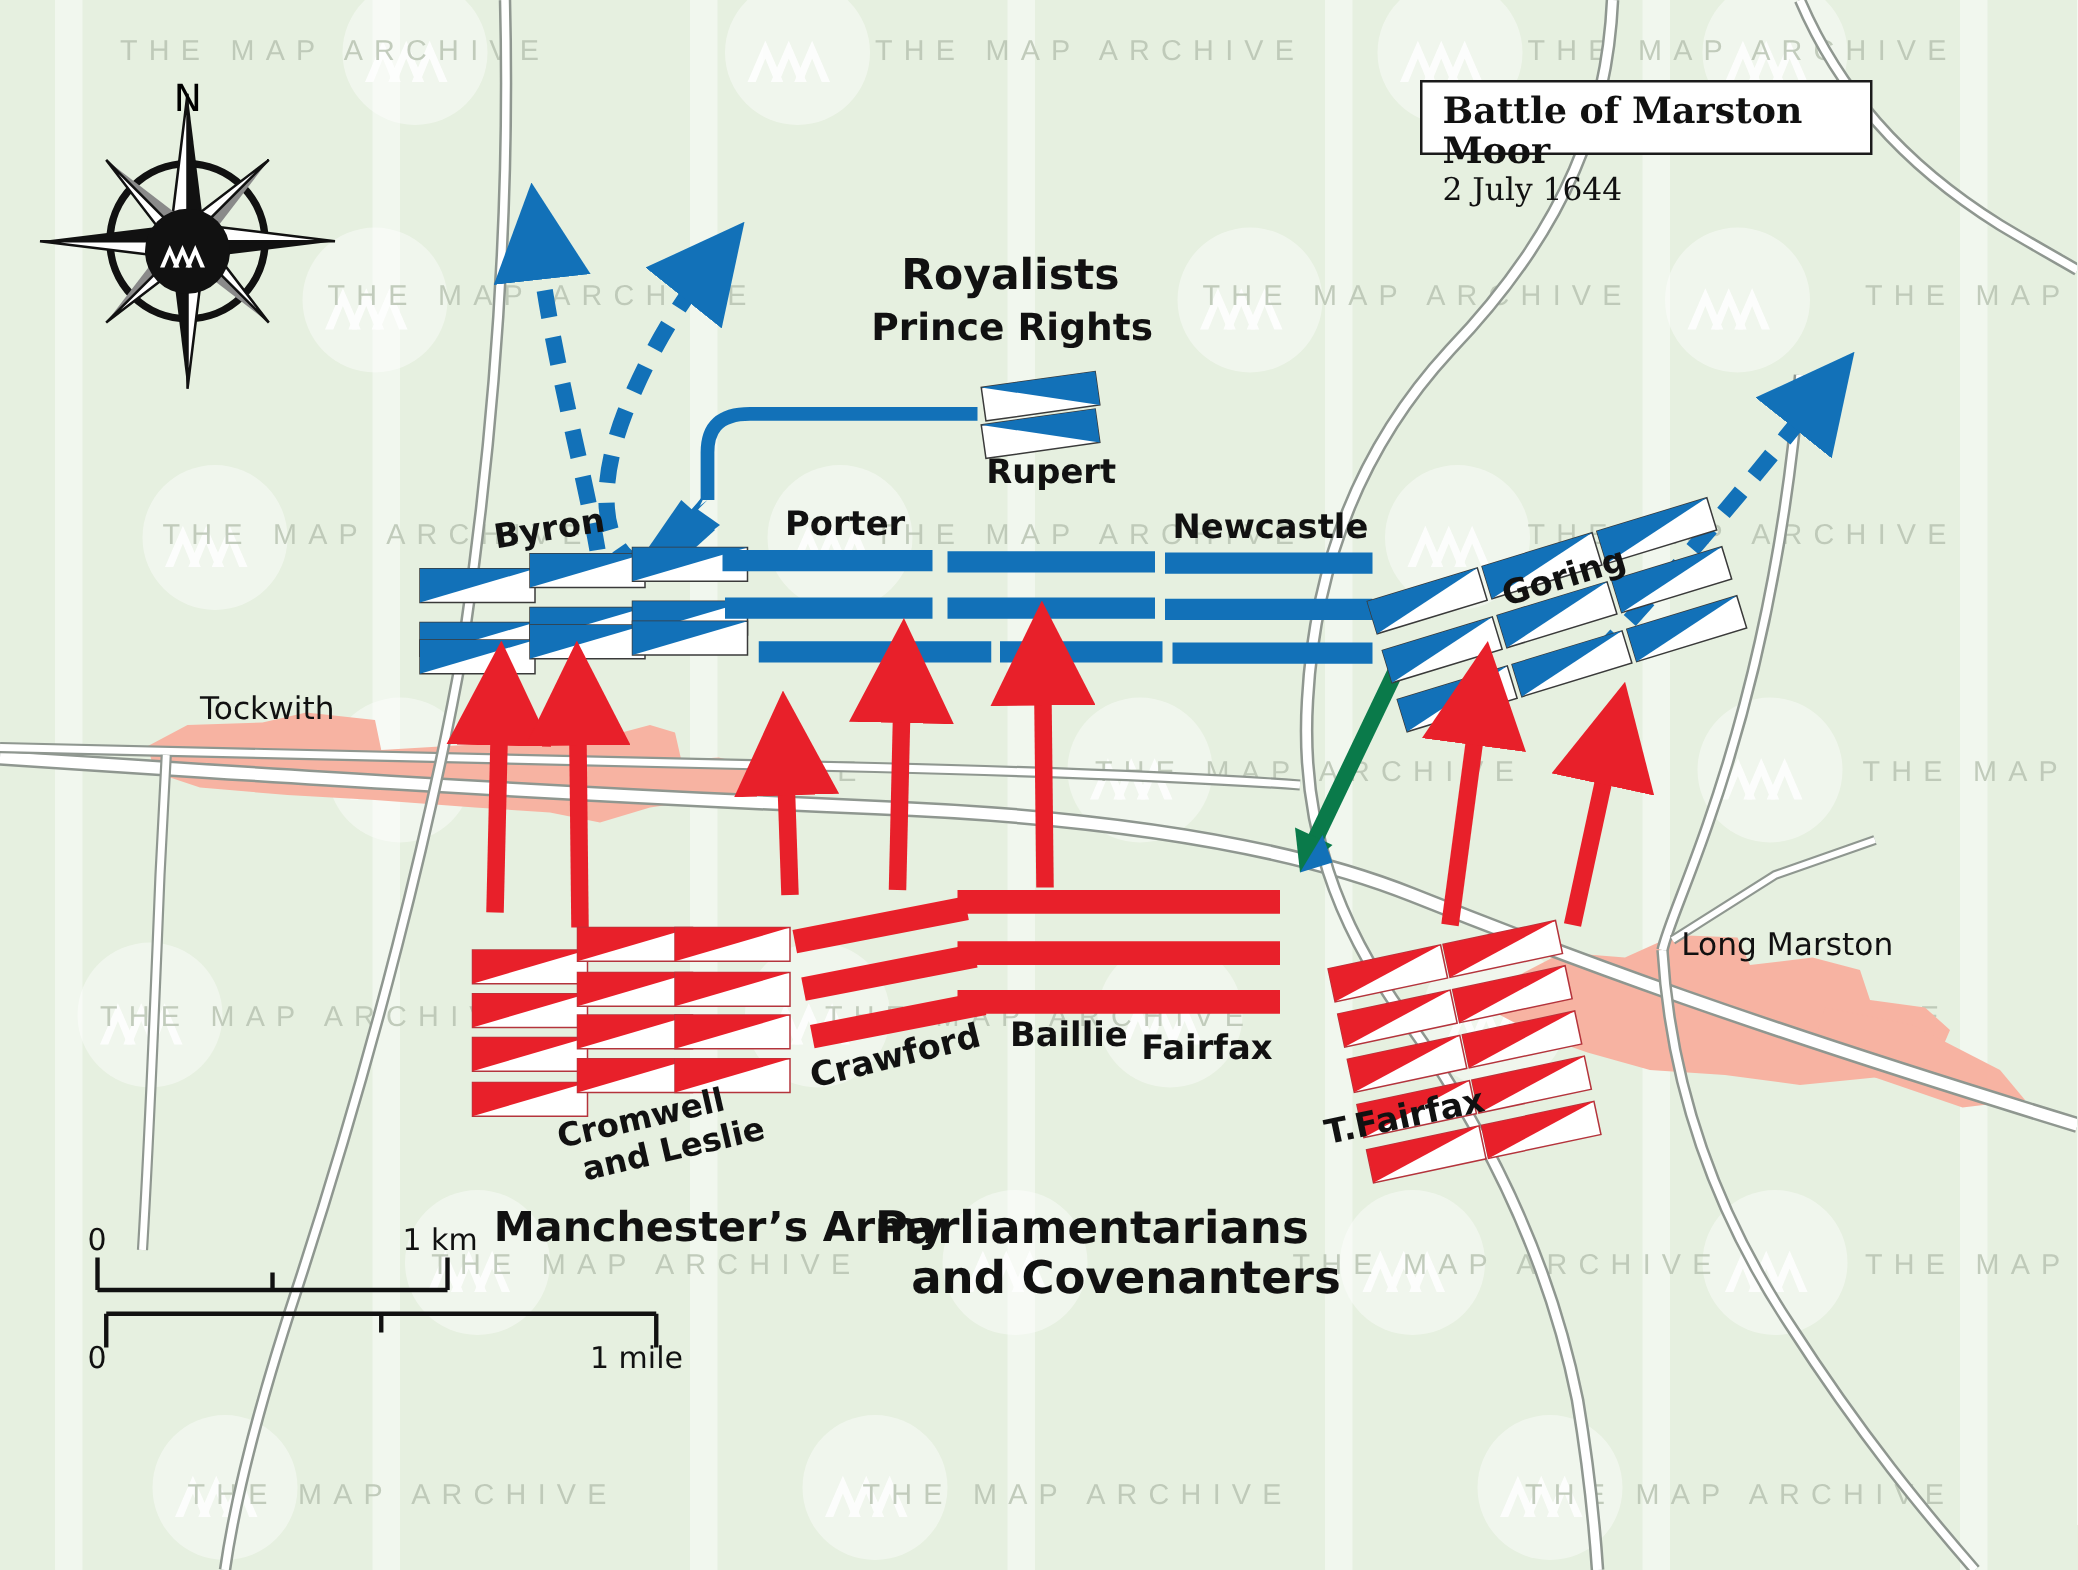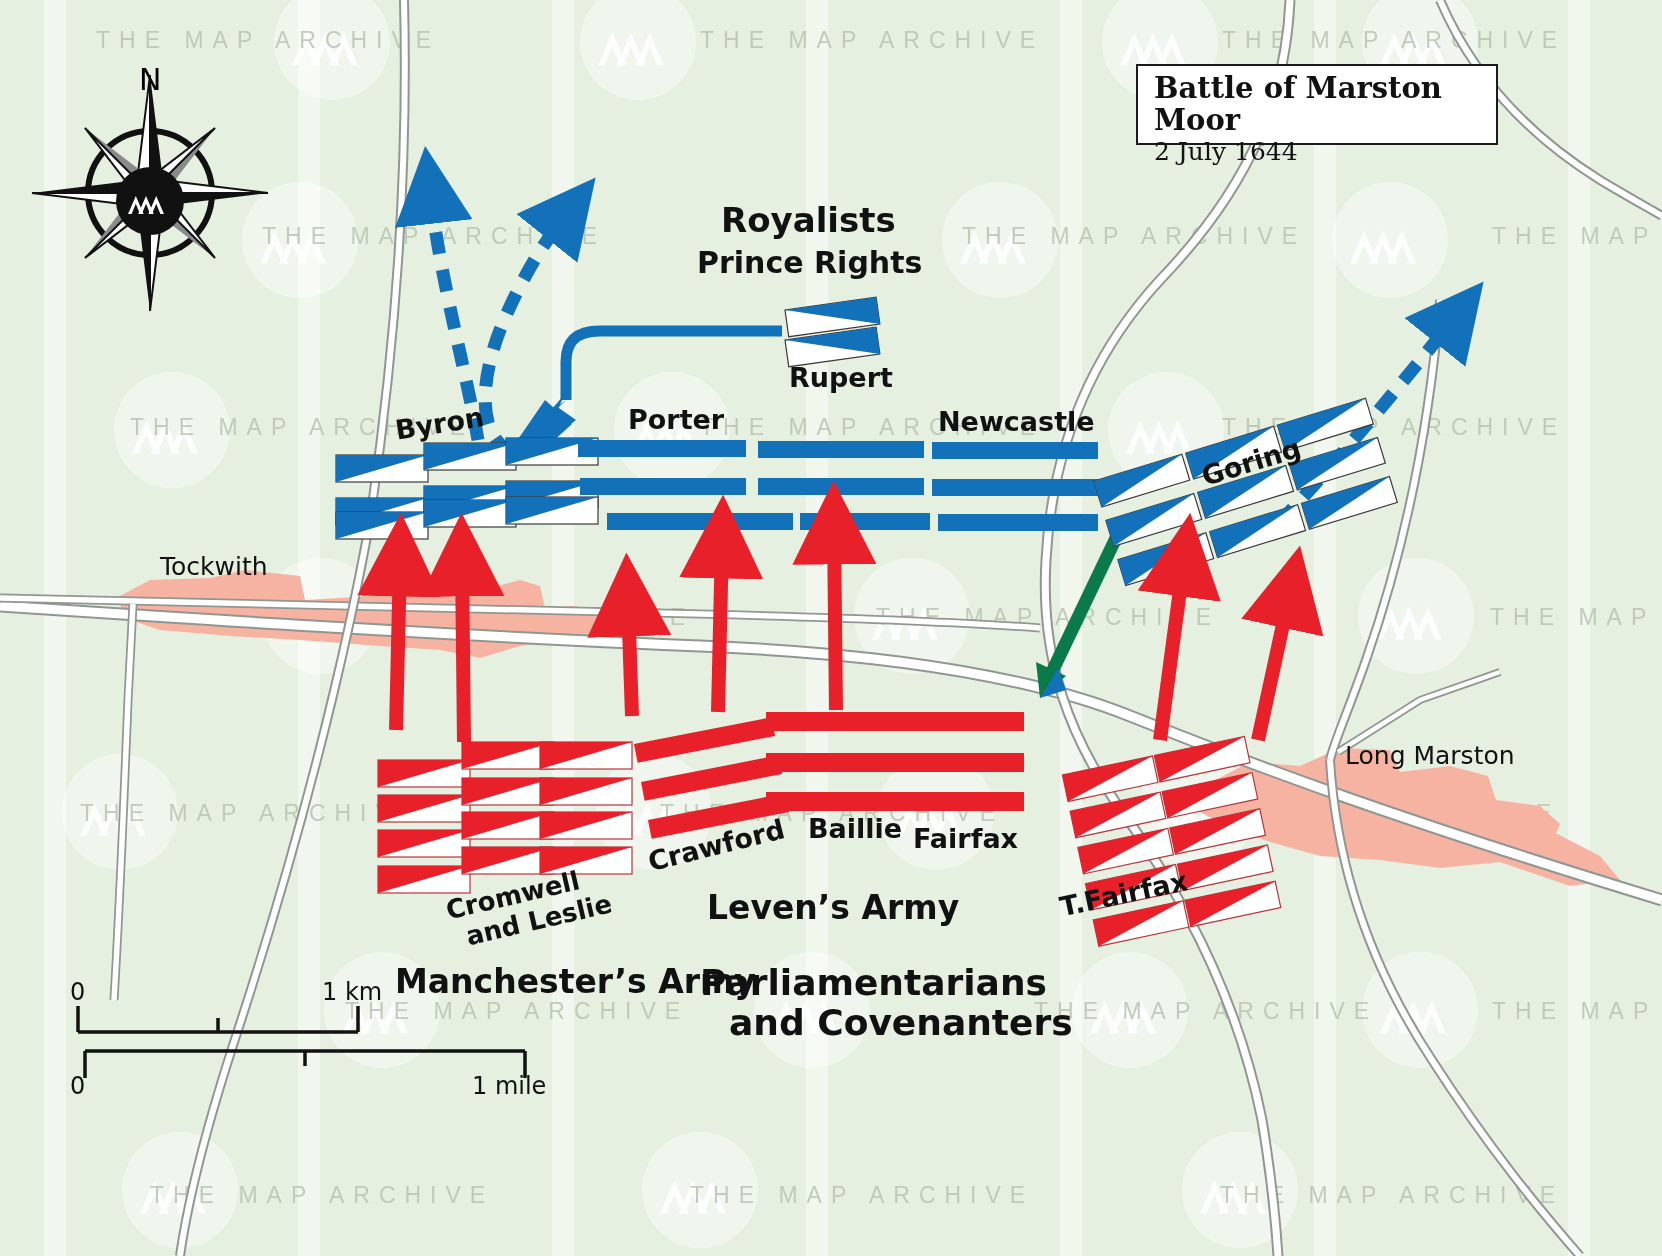--- a/index.html
+++ b/index.html
@@ -41,21 +41,21 @@
   .lbl-place{font-size:25px;font-weight:400;}
   .lbl-armybig{font-size:33px;font-weight:700;}
   .lbl-armyhuge{font-size:36px;font-weight:700;}
   .lbl-side{font-size:34px;font-weight:700;}
   .lbl-sidesub{font-size:30px;font-weight:700;}
   .lbl-sub{font-size:26px;font-weight:700;}
 
   
   #title-box{
     position:absolute;left:1136px;top:64px;
-    width:362px;height:81px;
+    width:362px;height:60px;
     background:#fff;
     border:2px solid #1b1b1b;
     box-sizing:border-box;
     padding:6px 16px 0 16px;
   }
   #title-box .t1{
     font-family:"DejaVu Serif", serif;
     font-size:29px;font-weight:700;color:#111;line-height:1.12;
   }
   #title-box .t2{
@@ -373,21 +373,20 @@
     <div class="t2">2 July 1644</div>
   </div>
 
   <div class="lbl lbl-side" style="left:721px;top:200px">Royalists</div>
   <div class="lbl lbl-sidesub" style="left:697px;top:245px">Prince Rights</div>
 
   <div class="lbl lbl-armyhuge" style="left:700px;top:962px">Parliamentarians</div>
   <div class="lbl lbl-armybig" style="left:395px;top:962px">Manchester’s Army</div>
 
   <div class="lbl lbl-armyhuge" style="left:729px;top:1002px">and Covenanters</div>
-  <div class="lbl lbl-armybig" style="left:707px;top:888px">Leven’s Army</div>
 
   <div class="lbl lbl-place" style="left:160px;top:552px">Tockwith</div>
   <div class="lbl lbl-place" style="left:1345px;top:741px">Long Marston</div>
 
   <div class="lbl lbl-unit" style="left:393px;top:415px;transform:rotate(-9deg)">Byron</div>
   <div class="lbl lbl-unit" style="left:628px;top:404px">Porter</div>
   <div class="lbl lbl-unit" style="left:938px;top:406px">Newcastle</div>
   <div class="lbl lbl-unit" style="left:789px;top:362px">Rupert</div>
   <div class="lbl lbl-unit" style="left:1198px;top:462px;transform:rotate(-17deg)">Goring</div>
 

